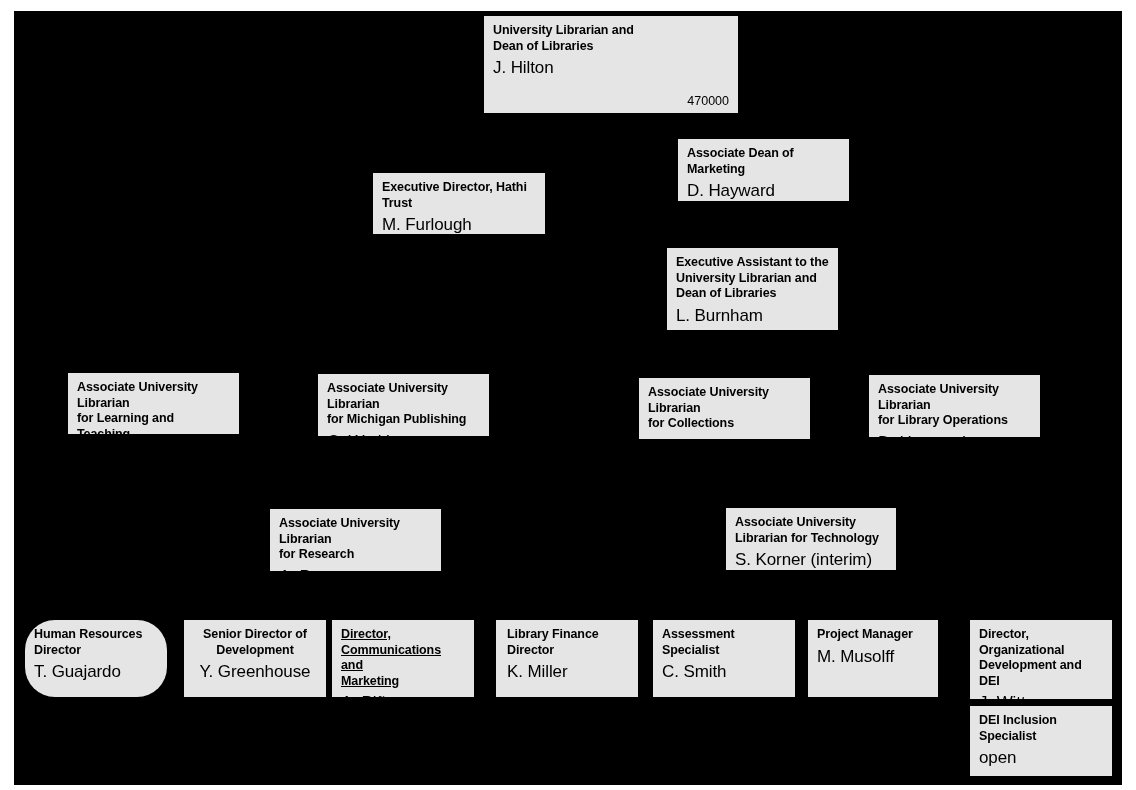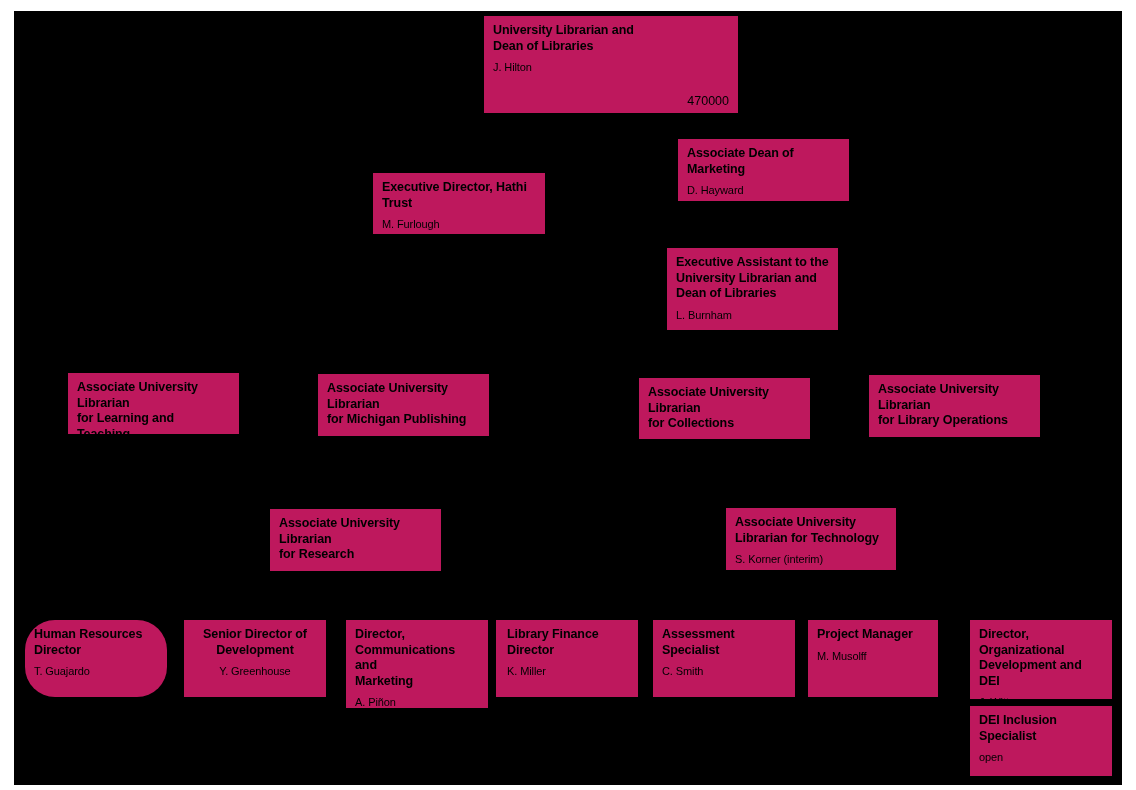--- a/index.html
+++ b/index.html
@@ -19,36 +19,36 @@
   #chart-backdrop {
     position: absolute;
     left: 14px;
     top: 11px;
     width: 1108px;
     height: 774px;
     background: #000000;
   }
   .node {
     position: absolute;
-    background: #be185d;
+    background: #e5e5e5;
     color: #000000;
     box-sizing: border-box;
     padding: 7px 9px 6px 9px;
     overflow: hidden;
   }
   .node .title {
     font-size: 12.5px;
     font-weight: bold;
     line-height: 15.5px;
     letter-spacing: -0.1px;
     white-space: pre-line;
     margin: 0;
   }
   .node .person {
-    font-size: 11px;
+    font-size: 17px;
     font-weight: normal;
     line-height: 15.5px;
     letter-spacing: -0.1px;
     margin: 6px 0 0 0;
     white-space: pre-line;
   }
   .node .code {
     position: absolute;
     right: 9px;
     bottom: 5px;
@@ -117,21 +117,21 @@
       <div class="node" style="left: 25px; top: 620px; width: 142px; height: 77px; border-radius: 30px;">
         <div class="title">Human Resources
 Director</div>
         <div class="person">T. Guajardo</div>
       </div>
       <div class="node" style="left: 184px; top: 620px; width: 142px; height: 77px; text-align: center;">
         <div class="title">Senior Director of
 Development</div>
         <div class="person">Y. Greenhouse</div>
       </div>
-      <div class="node" style="left: 346px; top: 620px; width: 142px; height: 88px;">
+      <div class="node" style="left: 332px; top: 620px; width: 142px; height: 77px; text-decoration: underline;">
         <div class="title">Director,
 Communications and
 Marketing</div>
         <div class="person">A. Piñon</div>
       </div>
       <div class="node" style="left: 496px; top: 620px; width: 142px; height: 77px; padding-left: 11px;">
         <div class="title">Library Finance
 Director</div>
         <div class="person">K. Miller</div>
       </div>

